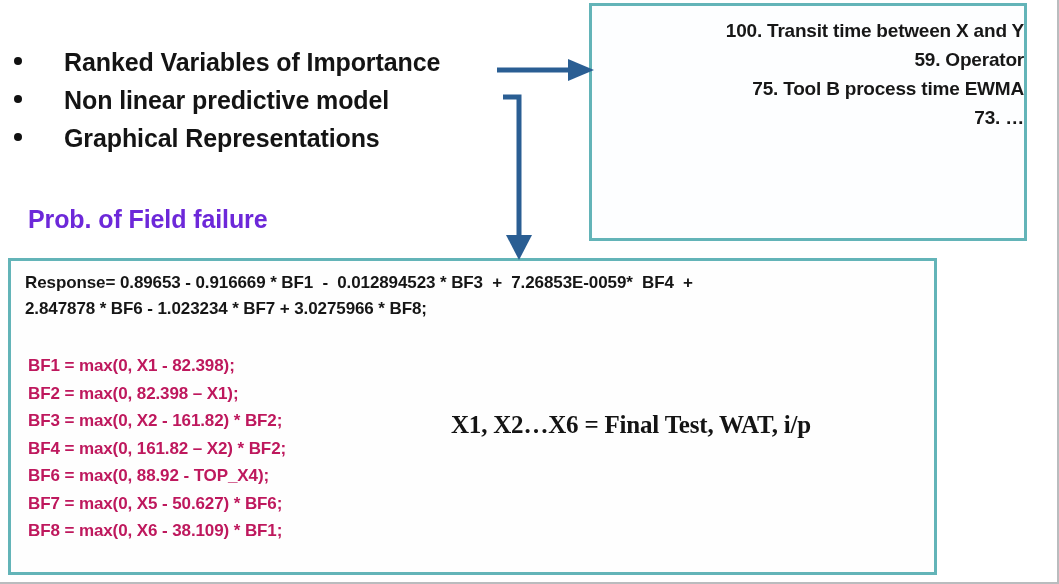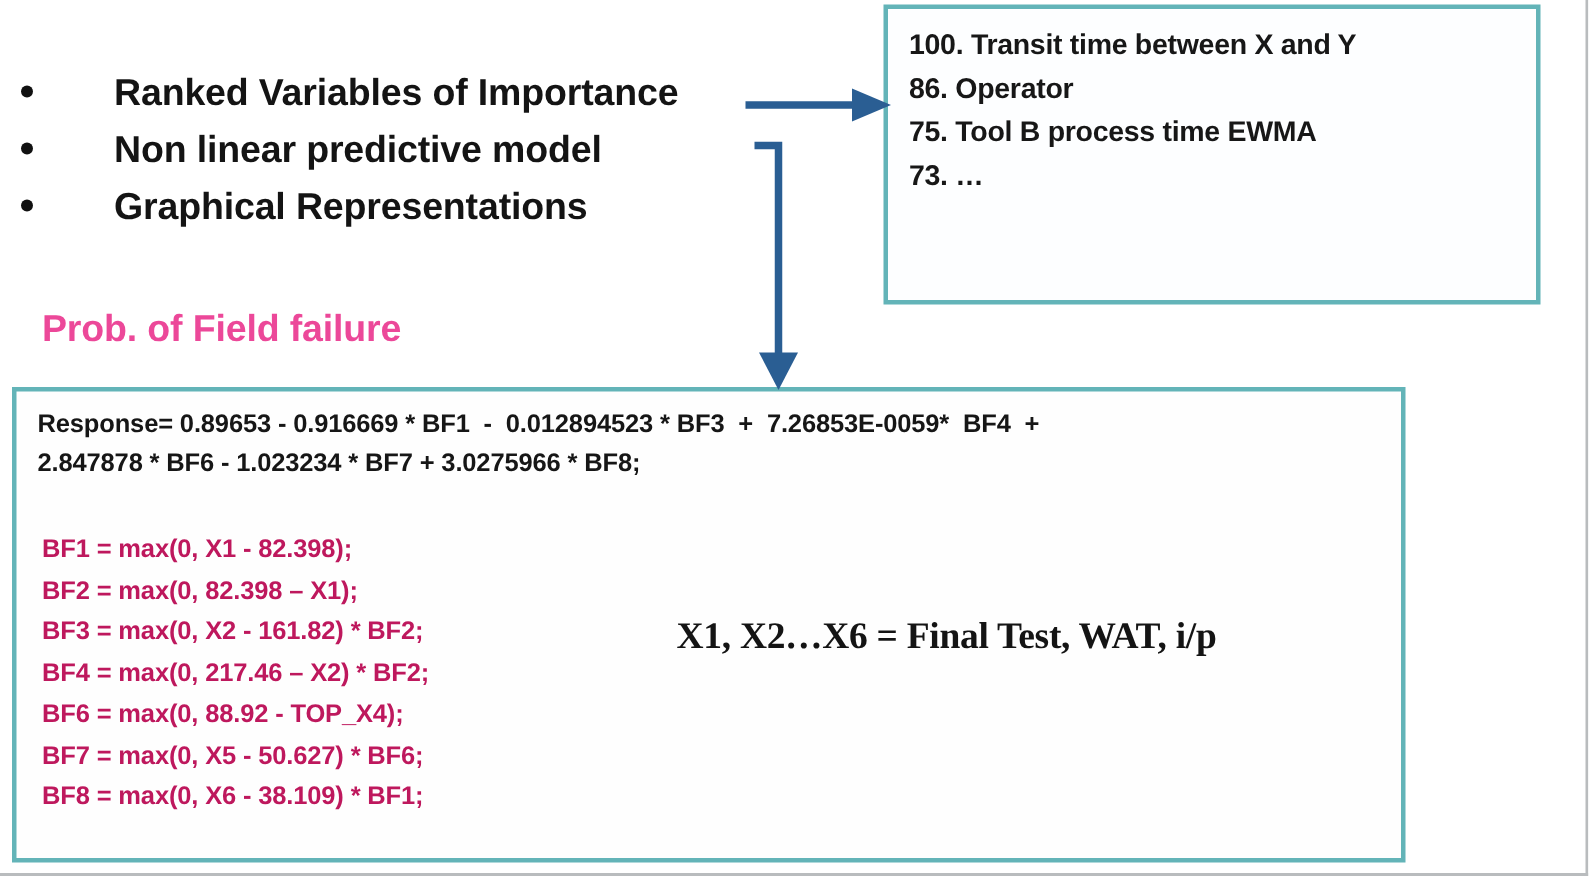--- a/index.html
+++ b/index.html
@@ -36,51 +36,52 @@
   .bullet-dot {
     width: 8px;
     height: 8px;
     border-radius: 50%;
     background: #111111;
     margin-top: 13px;
     margin-right: 0px;
     flex: 0 0 auto;
   }
   .bullet-text {
-    margin-left: 54px;
+    margin-left: 42px;
     font-size: 25px;
     font-weight: 700;
     color: #141414;
     line-height: 36px;
     letter-spacing: -0.1px;
     white-space: nowrap;
   }
 
   
   #prob-label {
     position: absolute;
     left: 28px;
     top: 205px;
     font-size: 25px;
     font-weight: 700;
-    color: #ec4899;
+    color: #6d28d9;
     white-space: nowrap;
     letter-spacing: -0.1px;
   }
 
   
   #ranked-box {
     position: absolute;
     left: 589px;
     top: 3px;
     width: 438px;
-    height: 200px;
+    height: 238px;
     border: 3px solid #63b4b8;
     background: #fdfeff;
     box-sizing: border-box;
+    text-align: right;
   }
   #ranked-list {
     padding: 10px 0 0 14px;
   }
   .ranked-item {
     font-size: 19px;
     font-weight: 700;
     color: #171717;
     line-height: 29px;
     white-space: nowrap;
@@ -187,38 +188,38 @@
       <span class="bullet-text">Graphical Representations</span>
     </div>
 
   </div>
 
   <div id="prob-label">Prob. of Field failure</div>
 
   <div id="ranked-box">
     <div id="ranked-list">
       <div class="ranked-item">100. Transit time between X and Y</div>
-      <div class="ranked-item">86. Operator</div>
+      <div class="ranked-item">59. Operator</div>
       <div class="ranked-item">75.  Tool B process time EWMA</div>
       <div class="ranked-item">73. …</div>
     </div>
   </div>
 
   <div id="equation-box">
 
     <div id="equation-head">
       <div class="eq-head-line">Response= 0.89653 - 0.916669 * BF1  -  0.012894523 * BF3  +  7.26853E-0059*  BF4  +</div>
       <div class="eq-head-line">2.847878 * BF6 - 1.023234 * BF7 + 3.0275966 * BF8;</div>
     </div>
 
     <div id="bf-list">
       <div class="bf-line">BF1 = max(0, X1 - 82.398);</div>
       <div class="bf-line">BF2 = max(0, 82.398 – X1);</div>
       <div class="bf-line">BF3 = max(0, X2 - 161.82) * BF2;</div>
-      <div class="bf-line">BF4 = max(0, 217.46 – X2) * BF2;</div>
+      <div class="bf-line">BF4 = max(0, 161.82 – X2) * BF2;</div>
       <div class="bf-line">BF6 = max(0, 88.92 - TOP_X4);</div>
       <div class="bf-line">BF7 = max(0, X5 - 50.627) * BF6;</div>
       <div class="bf-line">BF8 = max(0, X6 - 38.109) * BF1;</div>
     </div>
 
     <div id="xvar-note">X1, X2…X6 = Final Test, WAT, i/p</div>
 
   </div>
 
   <svg id="arrow-layer" viewBox="0 0 1059 584">

